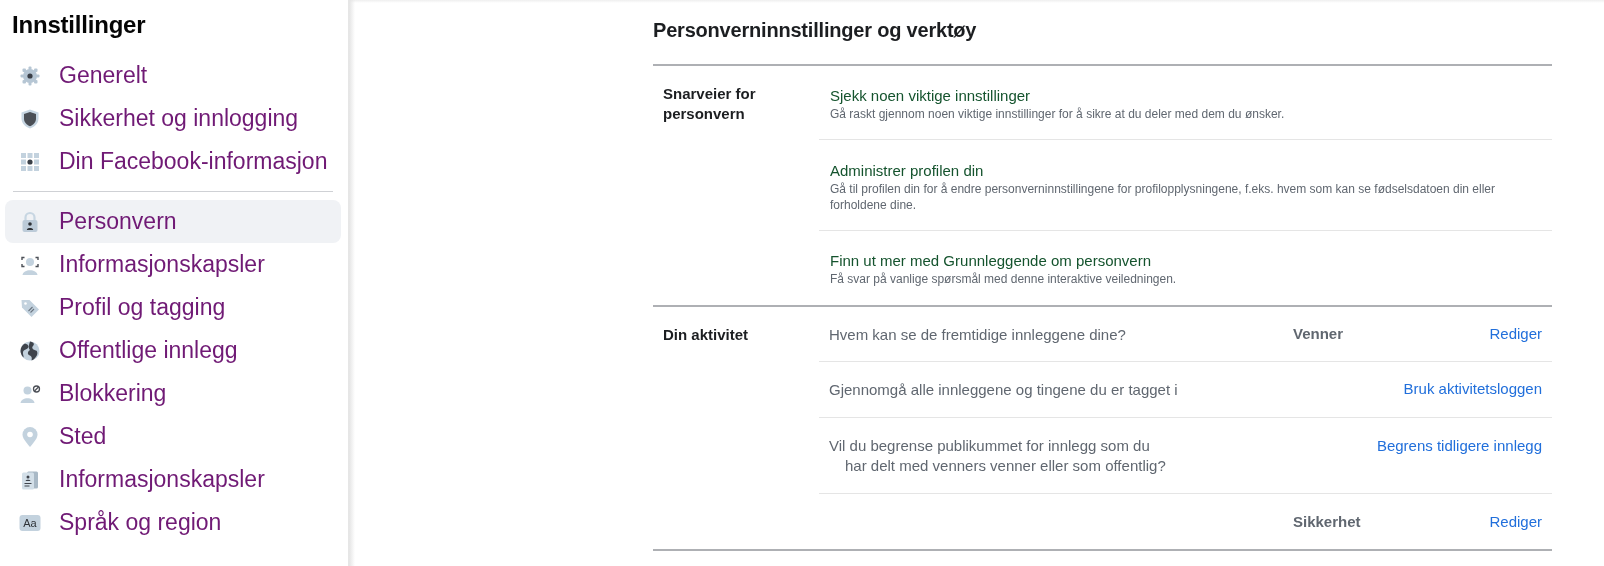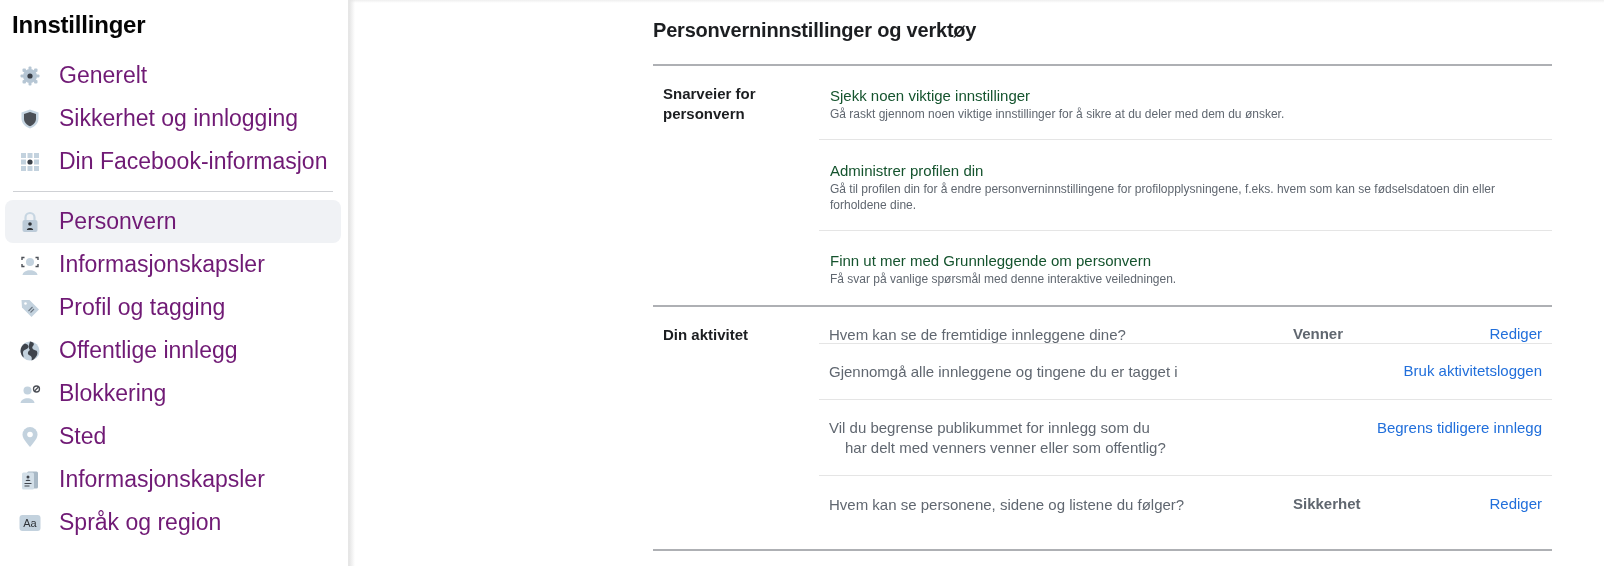--- a/index.html
+++ b/index.html
@@ -222,38 +222,37 @@
         <div class="sc-desc">Få svar på vanlige spørsmål med denne interaktive veiledningen.</div>
       </div>
     </div>
   </section>
 
   <div class="rule-strong" style="top:305px;"></div>
 
   <section class="section" style="top:307px; height:242px;">
     <div class="sec-label" style="top:18px;">Din aktivitet</div>
     <div class="rows" style="top:0;">
-      <div class="row" style="height:37px;">
+      <div class="row" style="height:55px;">
         <span class="act-q" style="top:18px;">Hvem kan se de fremtidige innleggene dine?</span>
         <span class="act-val" style="top:18px;">Venner</span>
         <span class="act-link" style="top:18px;">Rediger</span>
       </div>
       <div class="row" style="height:56px;">
         <span class="act-q" style="top:18px;">Gjennomgå alle innleggene og tingene du er tagget i</span>
         <span class="act-link" style="top:18px;padding-left:6px;">Bruk aktivitetsloggen</span>
       </div>
       <div class="row" style="height:76px;">
         <span class="act-q" style="top:18px;">
           <span style="display:block;">Vil du begrense publikummet for innlegg som du</span>
           <span style="display:block;margin-left:16px;">har delt med venners venner eller som offentlig?</span>
         </span>
         <span class="act-link" style="top:19px;">Begrens tidligere innlegg</span>
       </div>
       <div class="row last" style="height:55px;">
-        <span class="act-q" style="top:19px;">Hvem kan se personene, sidene og listene du følger?</span>
         <span class="act-val" style="top:19px;">Sikkerhet</span>
         <span class="act-link" style="top:19px;">Rediger</span>
       </div>
     </div>
   </section>
 
   <div class="rule-strong" style="top:549px;"></div>
 </main>
 
 </body></html>

